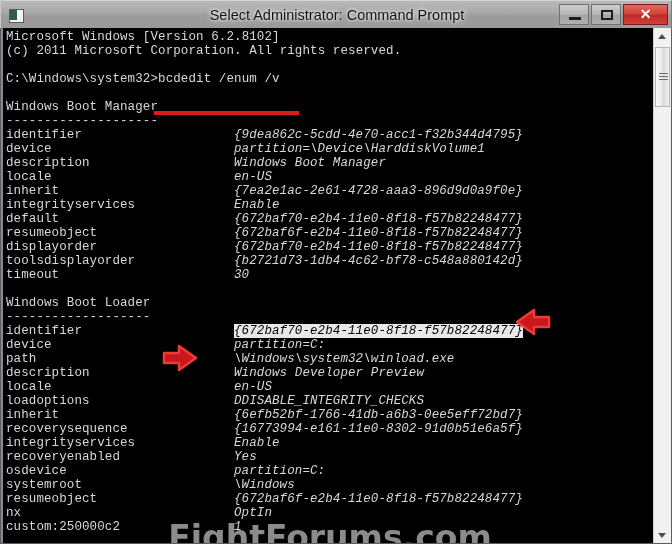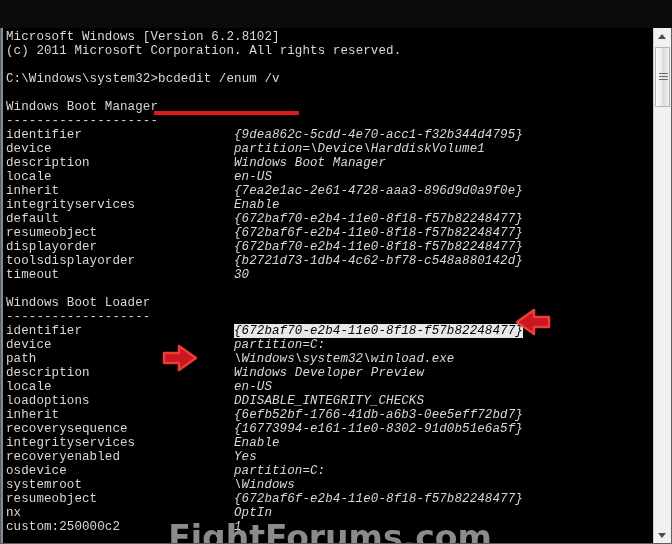--- a/index.html
+++ b/index.html
@@ -203,20 +203,37 @@
   
   #outer-left { position:absolute; left:0; top:28px; width:1px; height:516px; background:#5e5e5e; }
   #outer-right { position:absolute; right:0; top:28px; width:1px; height:516px; background:#5e5e5e; }
   #outer-bottom { position:absolute; left:0; bottom:0; width:672px; height:1px; background:#5e5e5e; }
 </style>
 </head>
 <body>
 
 <div id="window">
 
+  <div id="titlebar">
+    <div id="titlebar-icon">
+        <div class="blk"></div>
+      </div>
+    <div id="title-text">Select Administrator: Command Prompt</div>
+    <div id="winbtns">
+      <div class="winbtn">
+          <span class="glyph-min"></span>
+        </div>
+      <div class="winbtn">
+          <span class="glyph-max"></span>
+        </div>
+      <div class="winbtn close">
+          <span class="glyph-close">✕</span>
+        </div>
+    </div>
+  </div>
 
   <div id="console">
     <div id="console-text"><div class="row"><span>Microsoft Windows [Version 6.2.8102]</span></div><div class="row"><span>(c) 2011 Microsoft Corporation. All rights reserved.</span></div><div class="row"><span></span></div><div class="row"><span>C:\Windows\system32&gt;bcdedit /enum /v</span></div><div class="row"><span></span></div><div class="row"><span>Windows Boot Manager</span></div><div class="row"><span>--------------------</span></div><div class="row"><span>identifier</span><span class="col-b">{9dea862c-5cdd-4e70-acc1-f32b344d4795}</span></div><div class="row"><span>device</span><span class="col-b">partition=\Device\HarddiskVolume1</span></div><div class="row"><span>description</span><span class="col-b">Windows Boot Manager</span></div><div class="row"><span>locale</span><span class="col-b">en-US</span></div><div class="row"><span>inherit</span><span class="col-b">{7ea2e1ac-2e61-4728-aaa3-896d9d0a9f0e}</span></div><div class="row"><span>integrityservices</span><span class="col-b">Enable</span></div><div class="row"><span>default</span><span class="col-b">{672baf70-e2b4-11e0-8f18-f57b82248477}</span></div><div class="row"><span>resumeobject</span><span class="col-b">{672baf6f-e2b4-11e0-8f18-f57b82248477}</span></div><div class="row"><span>displayorder</span><span class="col-b">{672baf70-e2b4-11e0-8f18-f57b82248477}</span></div><div class="row"><span>toolsdisplayorder</span><span class="col-b">{b2721d73-1db4-4c62-bf78-c548a880142d}</span></div><div class="row"><span>timeout</span><span class="col-b">30</span></div><div class="row"><span></span></div><div class="row"><span>Windows Boot Loader</span></div><div class="row"><span>-------------------</span></div><div class="row"><span>identifier</span><span class="col-b sel">{672baf70-e2b4-11e0-8f18-f57b82248477}</span></div><div class="row"><span>device</span><span class="col-b">partition=C:</span></div><div class="row"><span>path</span><span class="col-b">\Windows\system32\winload.exe</span></div><div class="row"><span>description</span><span class="col-b">Windows Developer Preview</span></div><div class="row"><span>locale</span><span class="col-b">en-US</span></div><div class="row"><span>loadoptions</span><span class="col-b">DDISABLE_INTEGRITY_CHECKS</span></div><div class="row"><span>inherit</span><span class="col-b">{6efb52bf-1766-41db-a6b3-0ee5eff72bd7}</span></div><div class="row"><span>recoverysequence</span><span class="col-b">{16773994-e161-11e0-8302-91d0b51e6a5f}</span></div><div class="row"><span>integrityservices</span><span class="col-b">Enable</span></div><div class="row"><span>recoveryenabled</span><span class="col-b">Yes</span></div><div class="row"><span>osdevice</span><span class="col-b">partition=C:</span></div><div class="row"><span>systemroot</span><span class="col-b">\Windows</span></div><div class="row"><span>resumeobject</span><span class="col-b">{672baf6f-e2b4-11e0-8f18-f57b82248477}</span></div><div class="row"><span>nx</span><span class="col-b">OptIn</span></div><div class="row"><span>custom:250000c2</span><span class="col-b">1</span></div><div class="row"><span></span></div></div>
 
     <div id="underline-cmd"></div>
 
     <div class="arrow" id="arrow-right">
       <svg width="38" height="30" viewBox="0 0 38 30">
         <path d="M2 10 L17 10 L17 3 L34 15 L17 27 L17 20 L2 20 Z" fill="#c9171e" stroke="#f03a3a" stroke-width="2.5" stroke-linejoin="round"></path>
       </svg>

